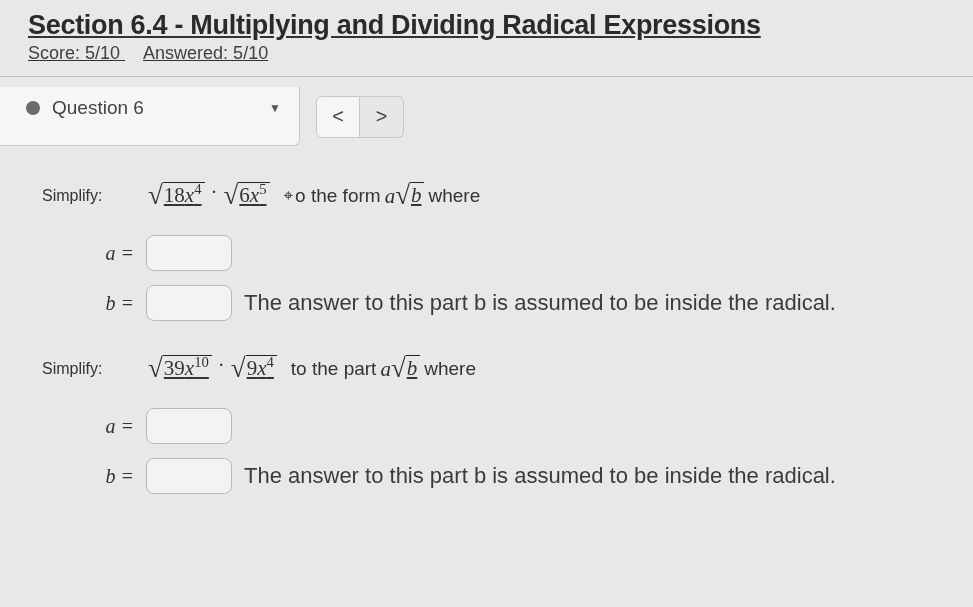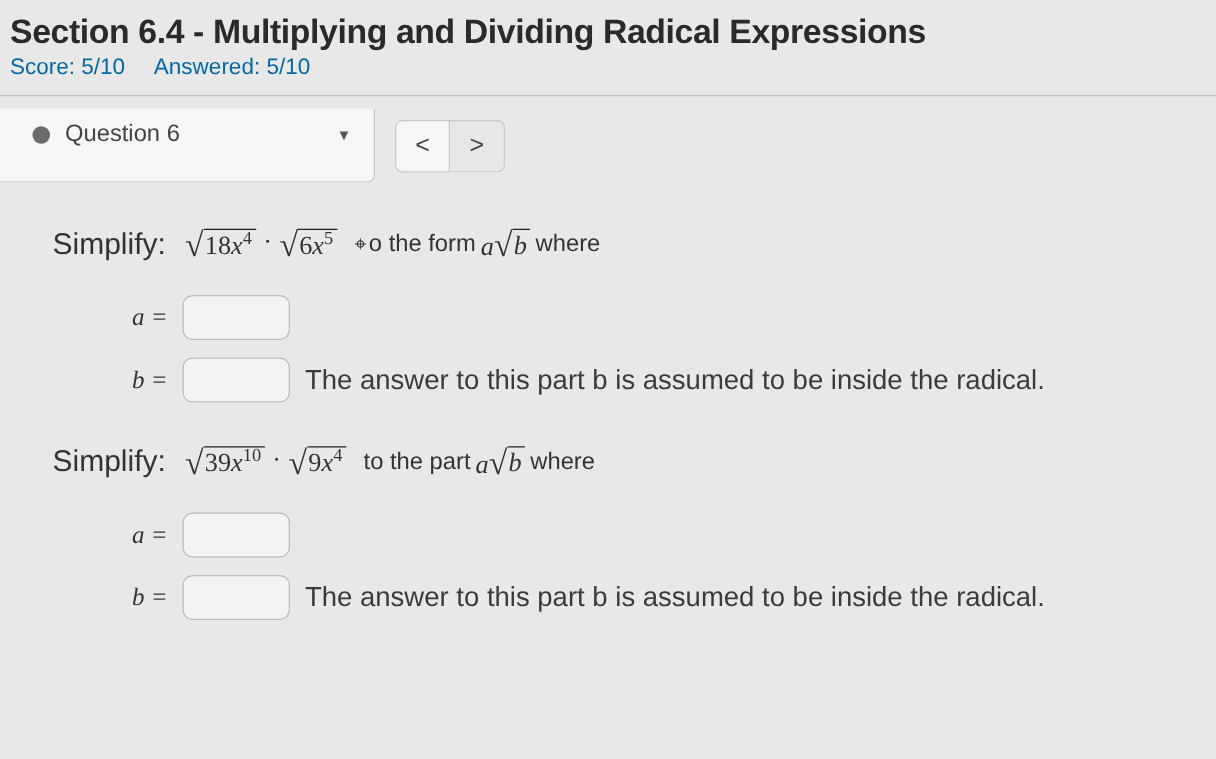--- a/index.html
+++ b/index.html
@@ -5,31 +5,32 @@
     * { box-sizing: border-box; margin: 0; padding: 0; }
     body {
       font-family: 'Segoe UI', Arial, sans-serif;
       background: #e8e8e9;
       width: 973px;
       height: 607px;
       overflow: hidden;
       color: #333;
     }
     .header {
-      padding: 10px 16px 6px 8px;
+      padding: 10px 16px 6px 28px;
+      text-decoration: underline;
     }
     .title {
       font-size: 27px;
       font-weight: 700;
       color: #2a2a2a;
       letter-spacing: -0.3px;
     }
     .score-line {
       font-size: 18px;
-      color: #0369a1;
+      color: #404040;
       margin-top: 2px;
     }
     .score-line .answered {
       margin-left: 18px;
     }
     .divider {
       border-top: 1px solid #bdbdbd;
       margin-top: 6px;
     }
     .qbar {
@@ -92,21 +93,21 @@
     }
     .row {
       display: flex;
       align-items: center;
       gap: 14px;
       margin-bottom: 26px;
       flex-wrap: wrap;
     }
     .label {
       min-width: 92px;
-      font-size: 24px;
+      font-size: 16px;
     }
     .answer-row {
       display: flex;
       align-items: center;
       gap: 12px;
       margin-bottom: 14px;
       margin-left: 50px;
     }
     .answer-row .eq {
       font-style: italic;
@@ -144,20 +145,21 @@
       font-size: 27px;
       line-height: 1;
       position: relative;
       top: 0px;
     }
     .sqrt .radicand {
       border-top: 1.5px solid #222;
       padding: 0 3px 0 1px;
       white-space: nowrap;
       line-height: 1.2;
+      text-decoration: underline;
     }
     .dot {
       padding: 0 6px;
       position: relative;
       top: -4px;
     }
     sup {
       font-size: 0.7em;
       vertical-align: super;
       line-height: 0;

